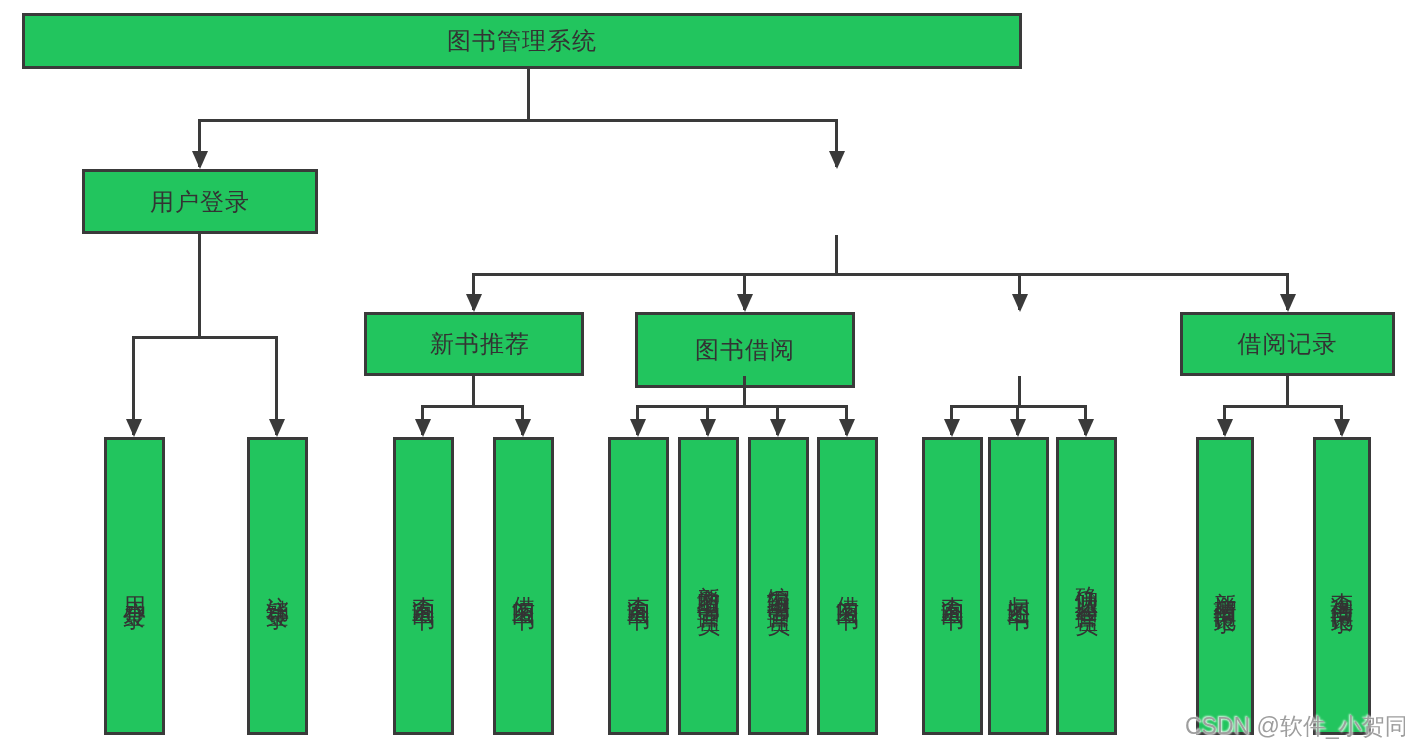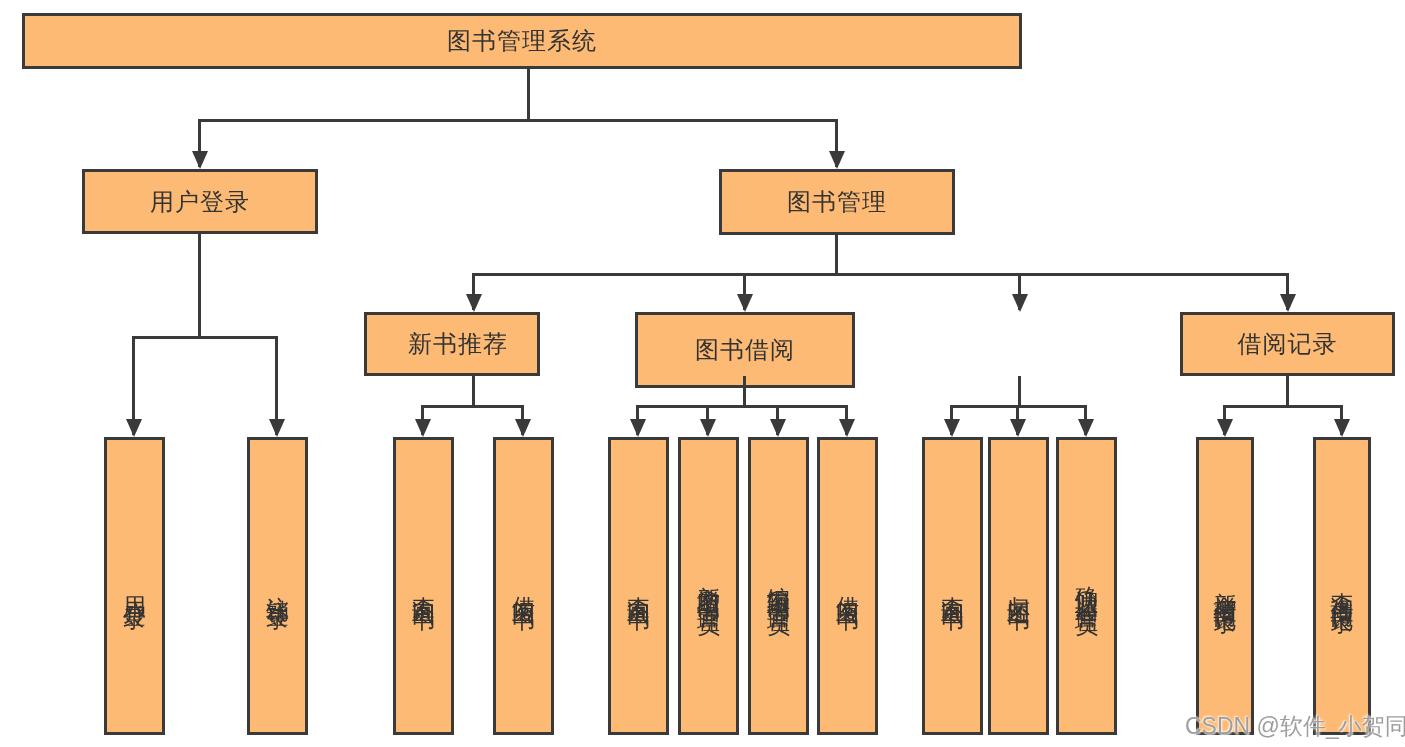--- a/index.html
+++ b/index.html
@@ -8,21 +8,21 @@
   .canvas {
     position: relative;
     width: 1405px;
     height: 747px;
     background: #ffffff;
     overflow: hidden;
   }
   .node {
     position: absolute;
     border: 3px solid #3a3a3a;
-    background: #fdba74;
+    background: #22c55e;
     display: flex;
     align-items: center;
     justify-content: center;
     color: #333333;
     font-size: 24px;
     letter-spacing: 1px;
   }
   .leaf {
     top: 437px;
     height: 298px;
@@ -62,25 +62,22 @@
 
 <div class="canvas">
 
   <div class="node" style="left:22px;top:13px;width:1000px;height:56px;">
     <span>图书管理系统</span>
   </div>
 
   <div class="node" style="left:82px;top:169px;width:236px;height:65px;">
     <span>用户登录</span>
   </div>
-  <div class="node" style="left:719px;top:169px;width:236px;height:66px;">
-    <span>图书管理</span>
-  </div>
 
-  <div class="node" style="left:364px;top:312px;width:176px;height:64px;padding-left:12px;">
+  <div class="node" style="left:364px;top:312px;width:220px;height:64px;padding-left:12px;">
     <span>新书推荐</span>
   </div>
   <div class="node" style="left:635px;top:312px;width:220px;height:76px;">
     <span>图书借阅</span>
   </div>
   <div class="node" style="left:1180px;top:312px;width:215px;height:64px;">
     <span>借阅记录</span>
   </div>
 
   <div class="node leaf" style="left:104px;">

